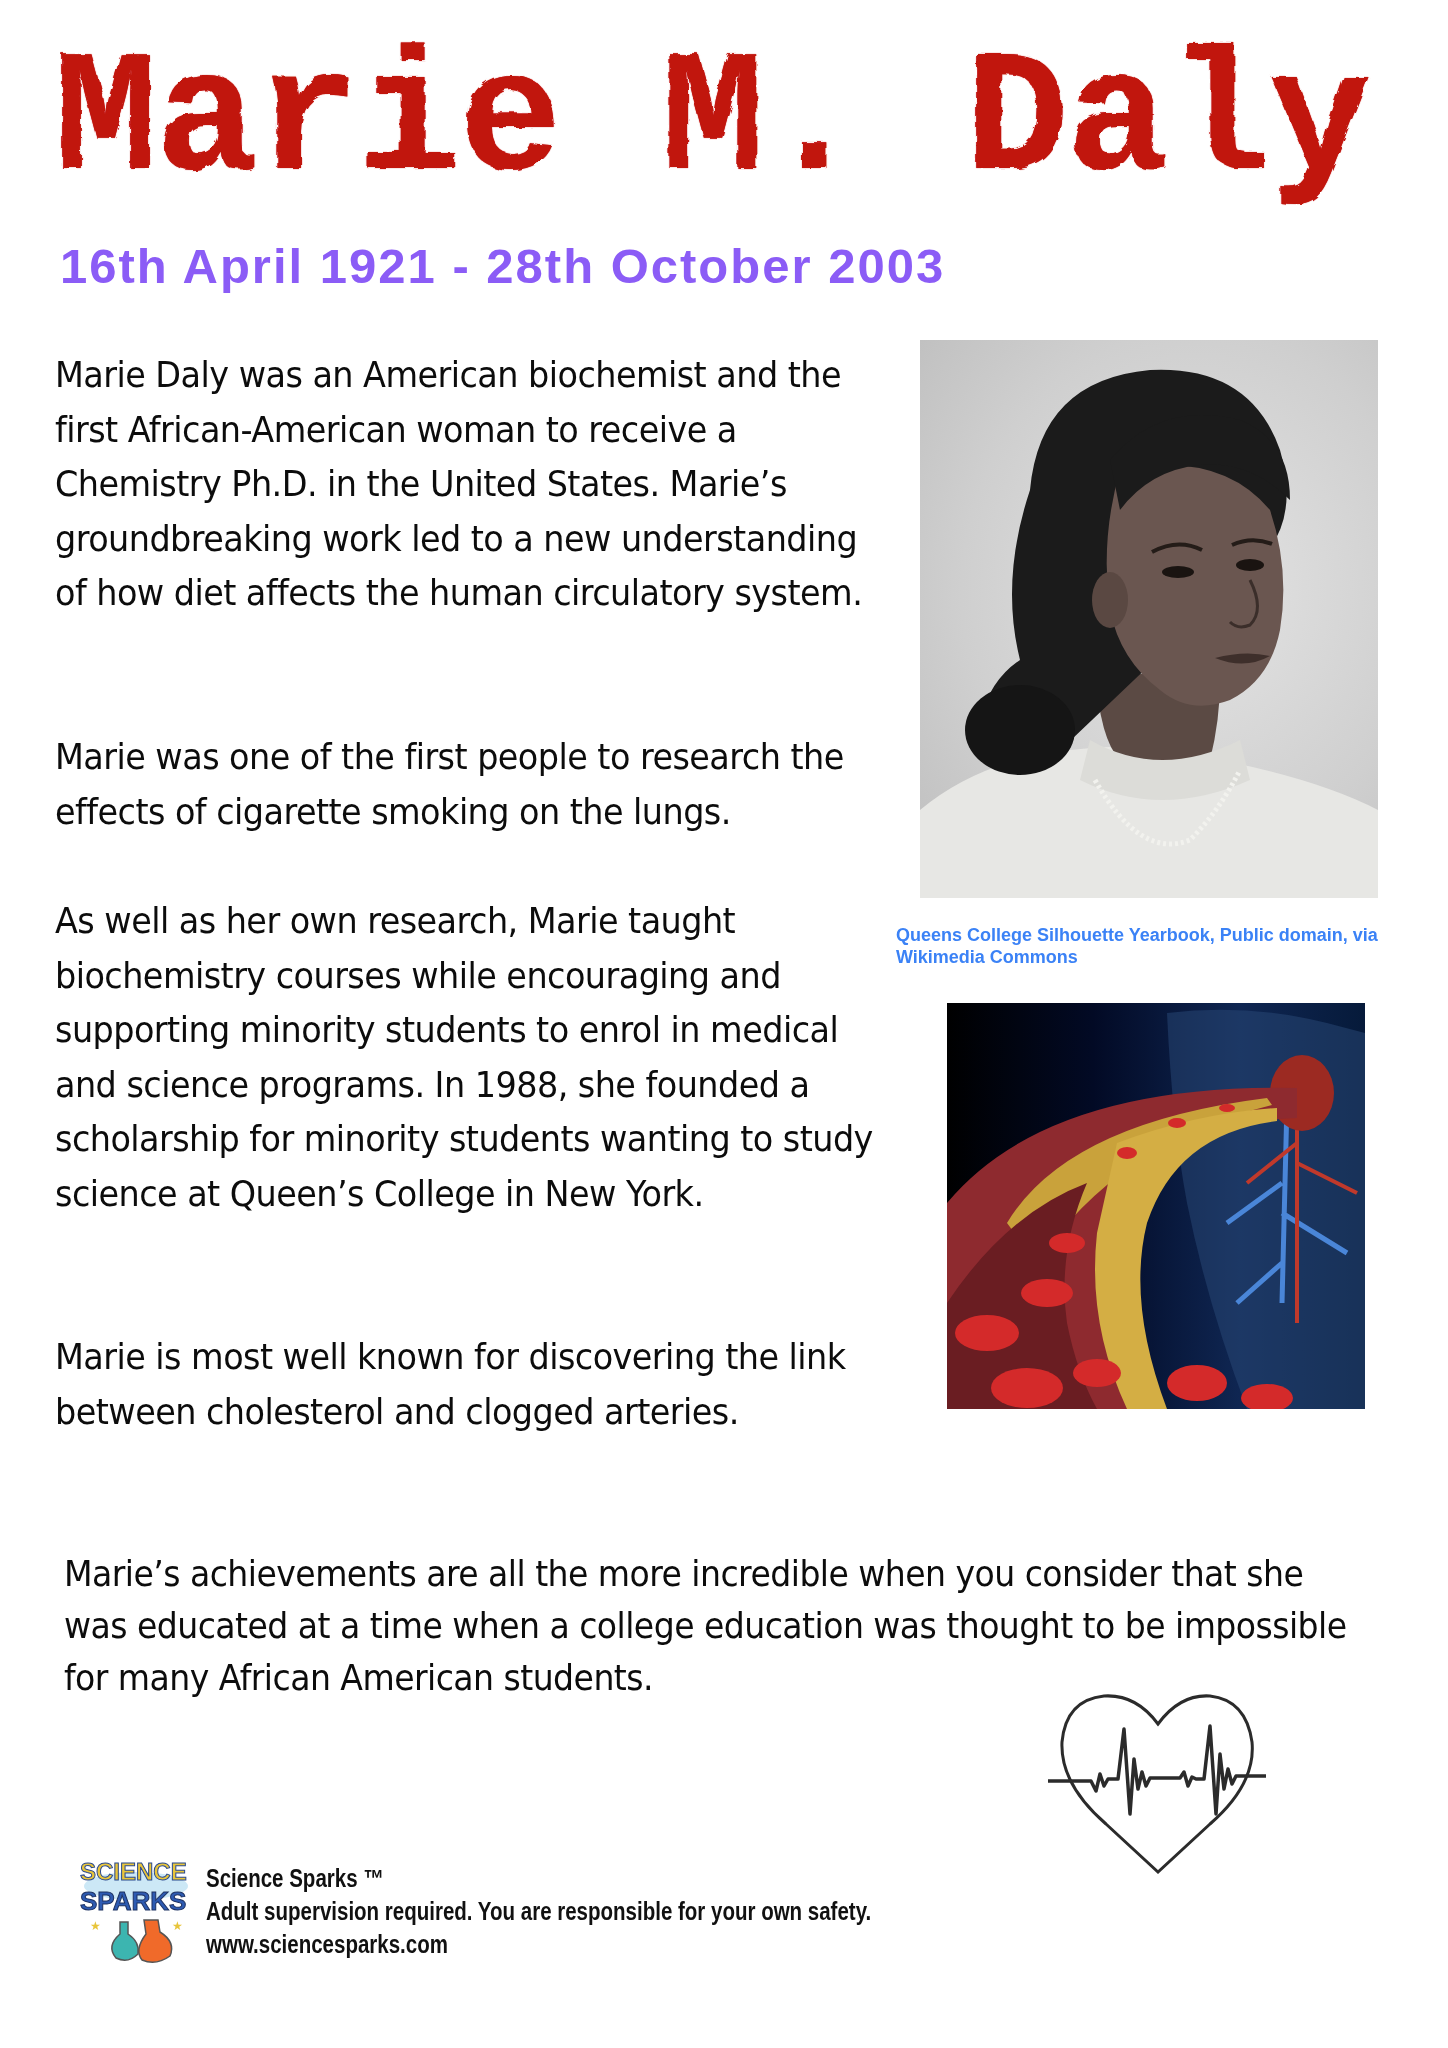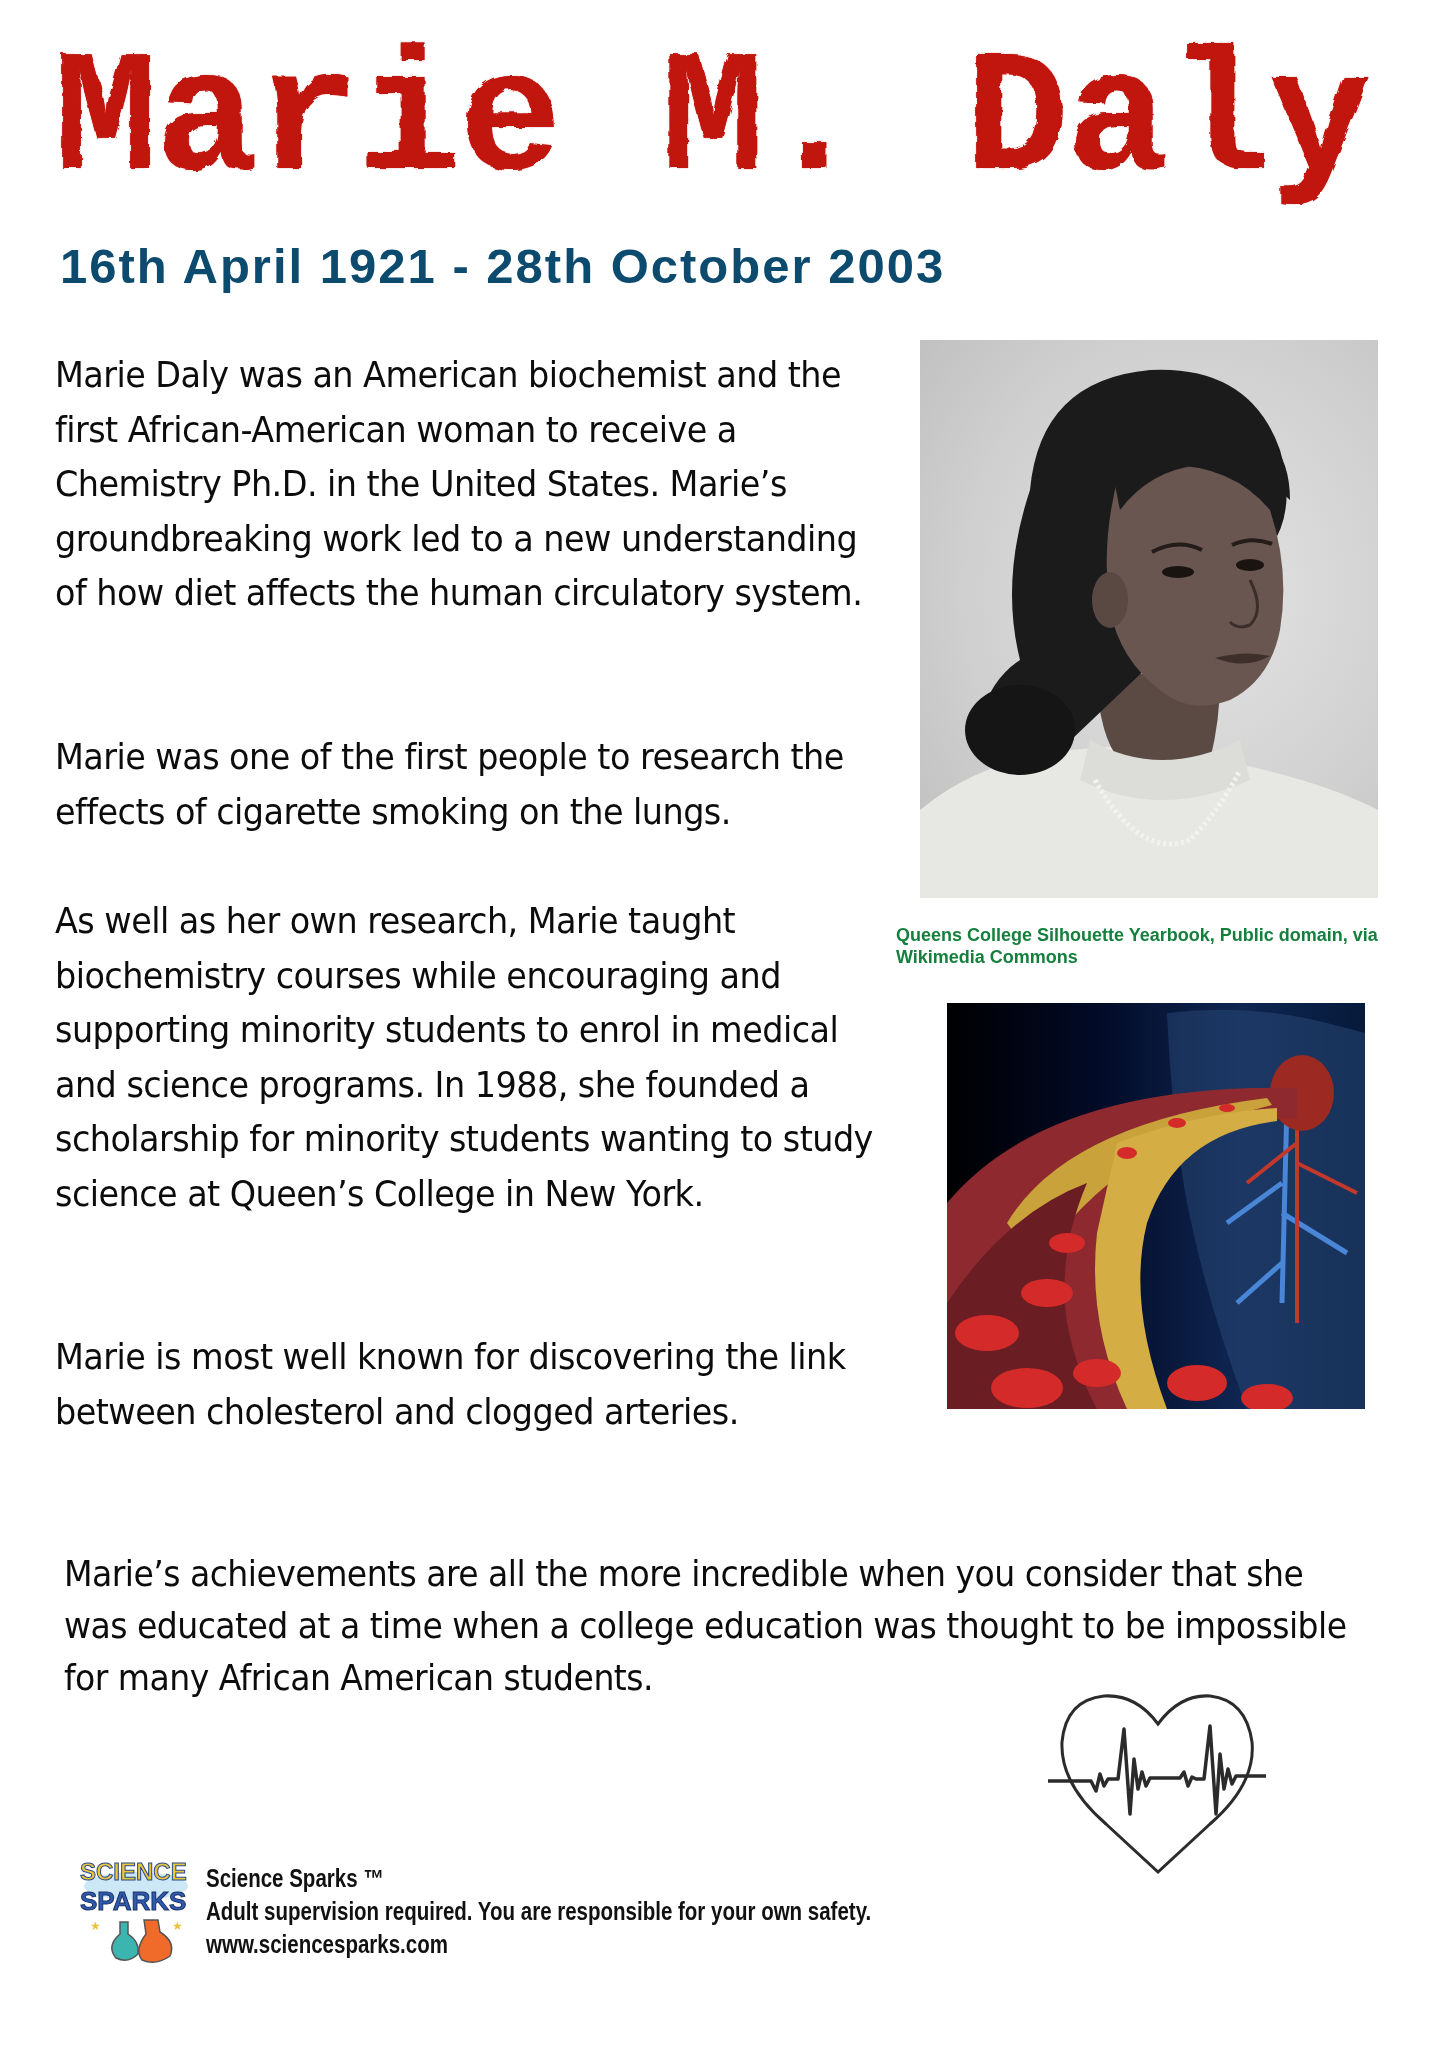--- a/index.html
+++ b/index.html
@@ -10,21 +10,21 @@
       position: absolute; left: 54px; top: 18px; width: 1390px;
       font-family: "Liberation Mono", "DejaVu Sans Mono", monospace;
       font-weight: bold; font-size: 172px; line-height: 210px;
       color: #c1140f; letter-spacing: -2px; white-space: nowrap;
       text-shadow: 0 0 1px #c1140f;
       filter: url(#rough);
     }
     .dates {
       position: absolute; left: 60px; top: 238px;
       font-family: "Liberation Sans", sans-serif; font-weight: bold;
-      font-size: 49px; color: #0c4a6e; letter-spacing: 2px; white-space: nowrap;
+      font-size: 49px; color: #8b5cf6; letter-spacing: 2px; white-space: nowrap;
     }
 
     .para {
       position: absolute; left: 55px;
       font-family: "DejaVu Sans", sans-serif; font-size: 36px; line-height: 54.5px;
       color: #0c0c0c; letter-spacing: -0.6px; transform-origin: left top;
       transform: scaleX(0.93);
     }
     .p1 { top: 348px; width: 900px; }
     .p2 { top: 730px; width: 900px; }
@@ -33,21 +33,21 @@
     .p5 { top: 1548px; left: 64px; width: 1420px; line-height: 52px; transform: scaleX(0.92); }
 
     .portrait {
       position: absolute; left: 920px; top: 340px; width: 458px; height: 558px;
       background: radial-gradient(ellipse at 60% 45%, #e4e4e4 0%, #cfcfcf 60%, #bdbdbd 100%);
       overflow: hidden;
     }
     .caption {
       position: absolute; left: 896px; top: 924px; width: 520px;
       font-family: "Liberation Sans", sans-serif; font-weight: bold;
-      font-size: 18px; line-height: 22px; color: #15803d;
+      font-size: 18px; line-height: 22px; color: #3b82f6;
     }
     .artery {
       position: absolute; left: 947px; top: 1003px; width: 418px; height: 406px;
       background: linear-gradient(90deg, #000 0%, #020a25 35%, #0f2652 70%, #061a3a 100%);
       overflow: hidden;
     }
 
     .heart {
       position: absolute; left: 1046px; top: 1694px; width: 224px; height: 190px;
     }

